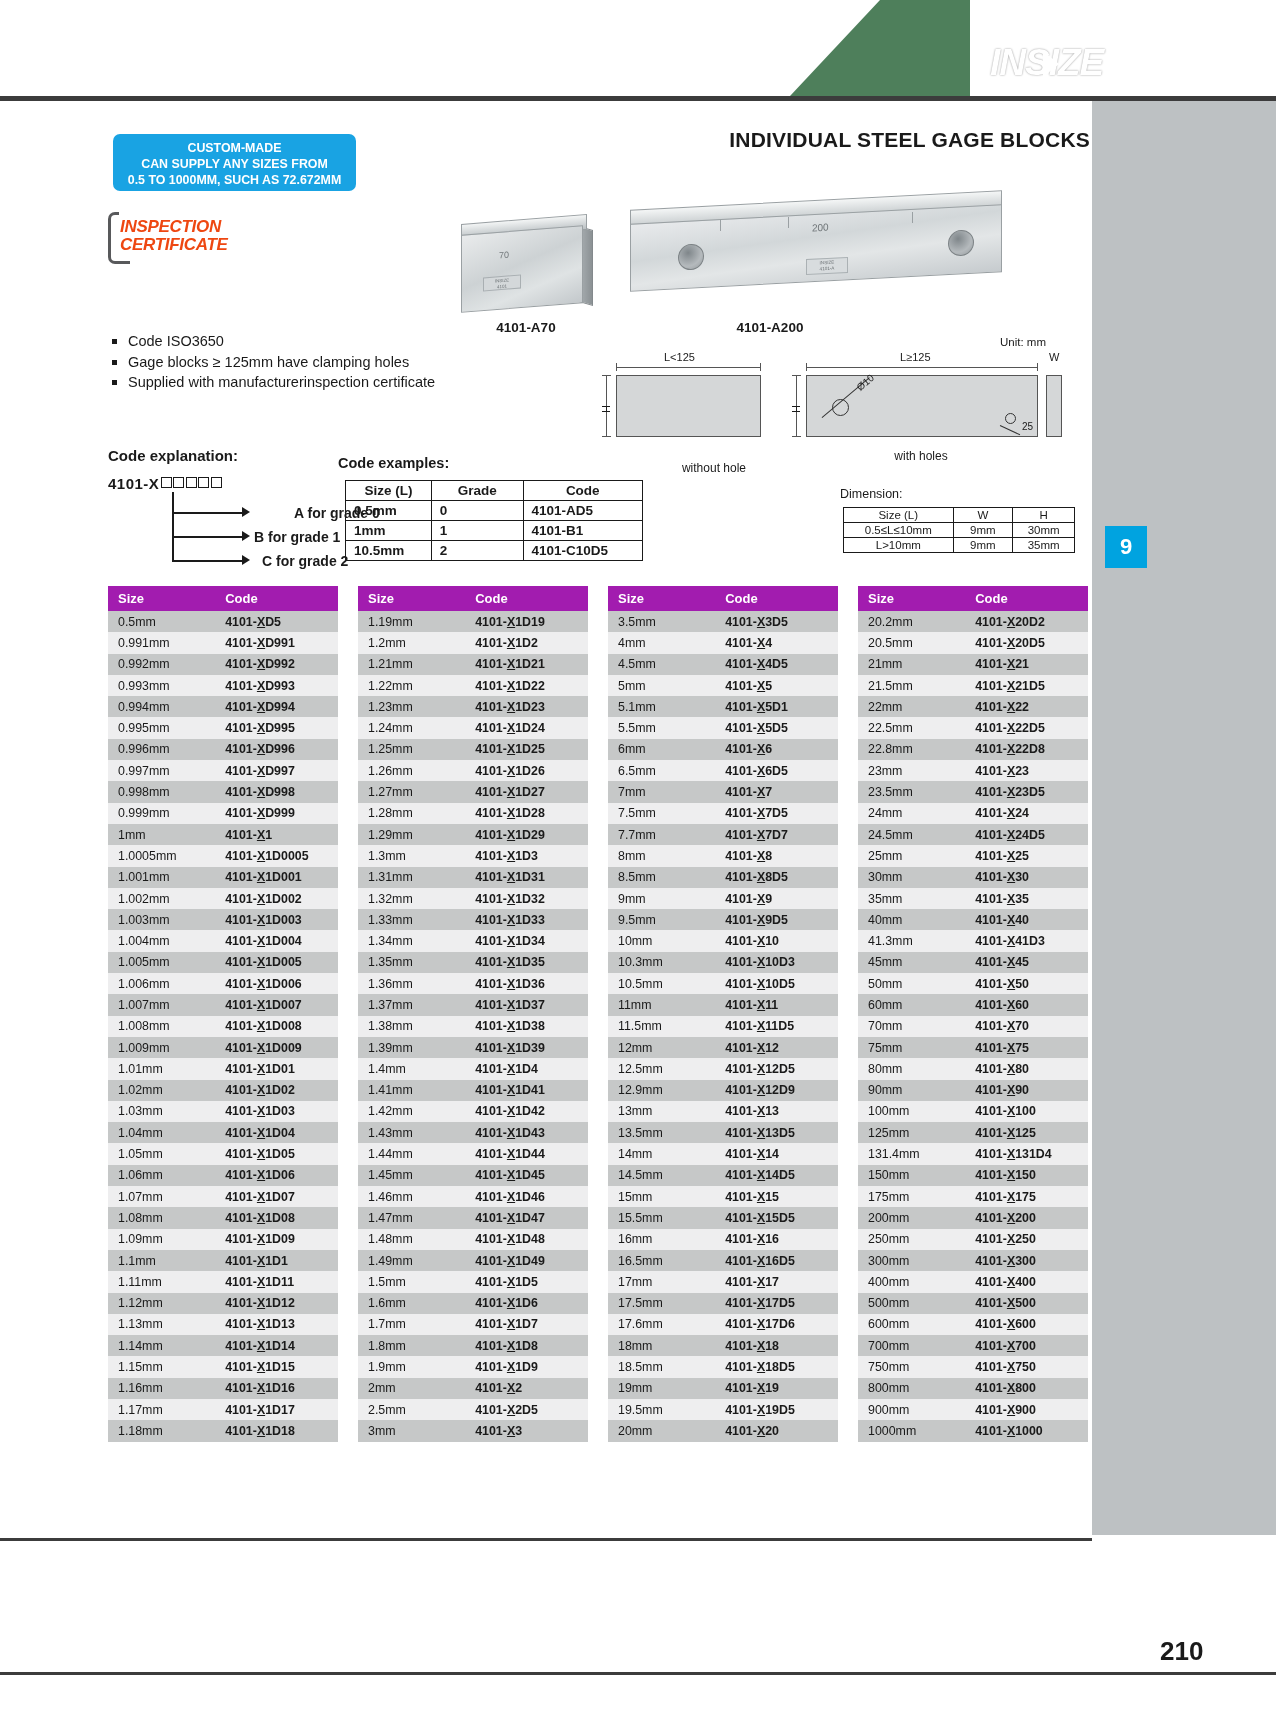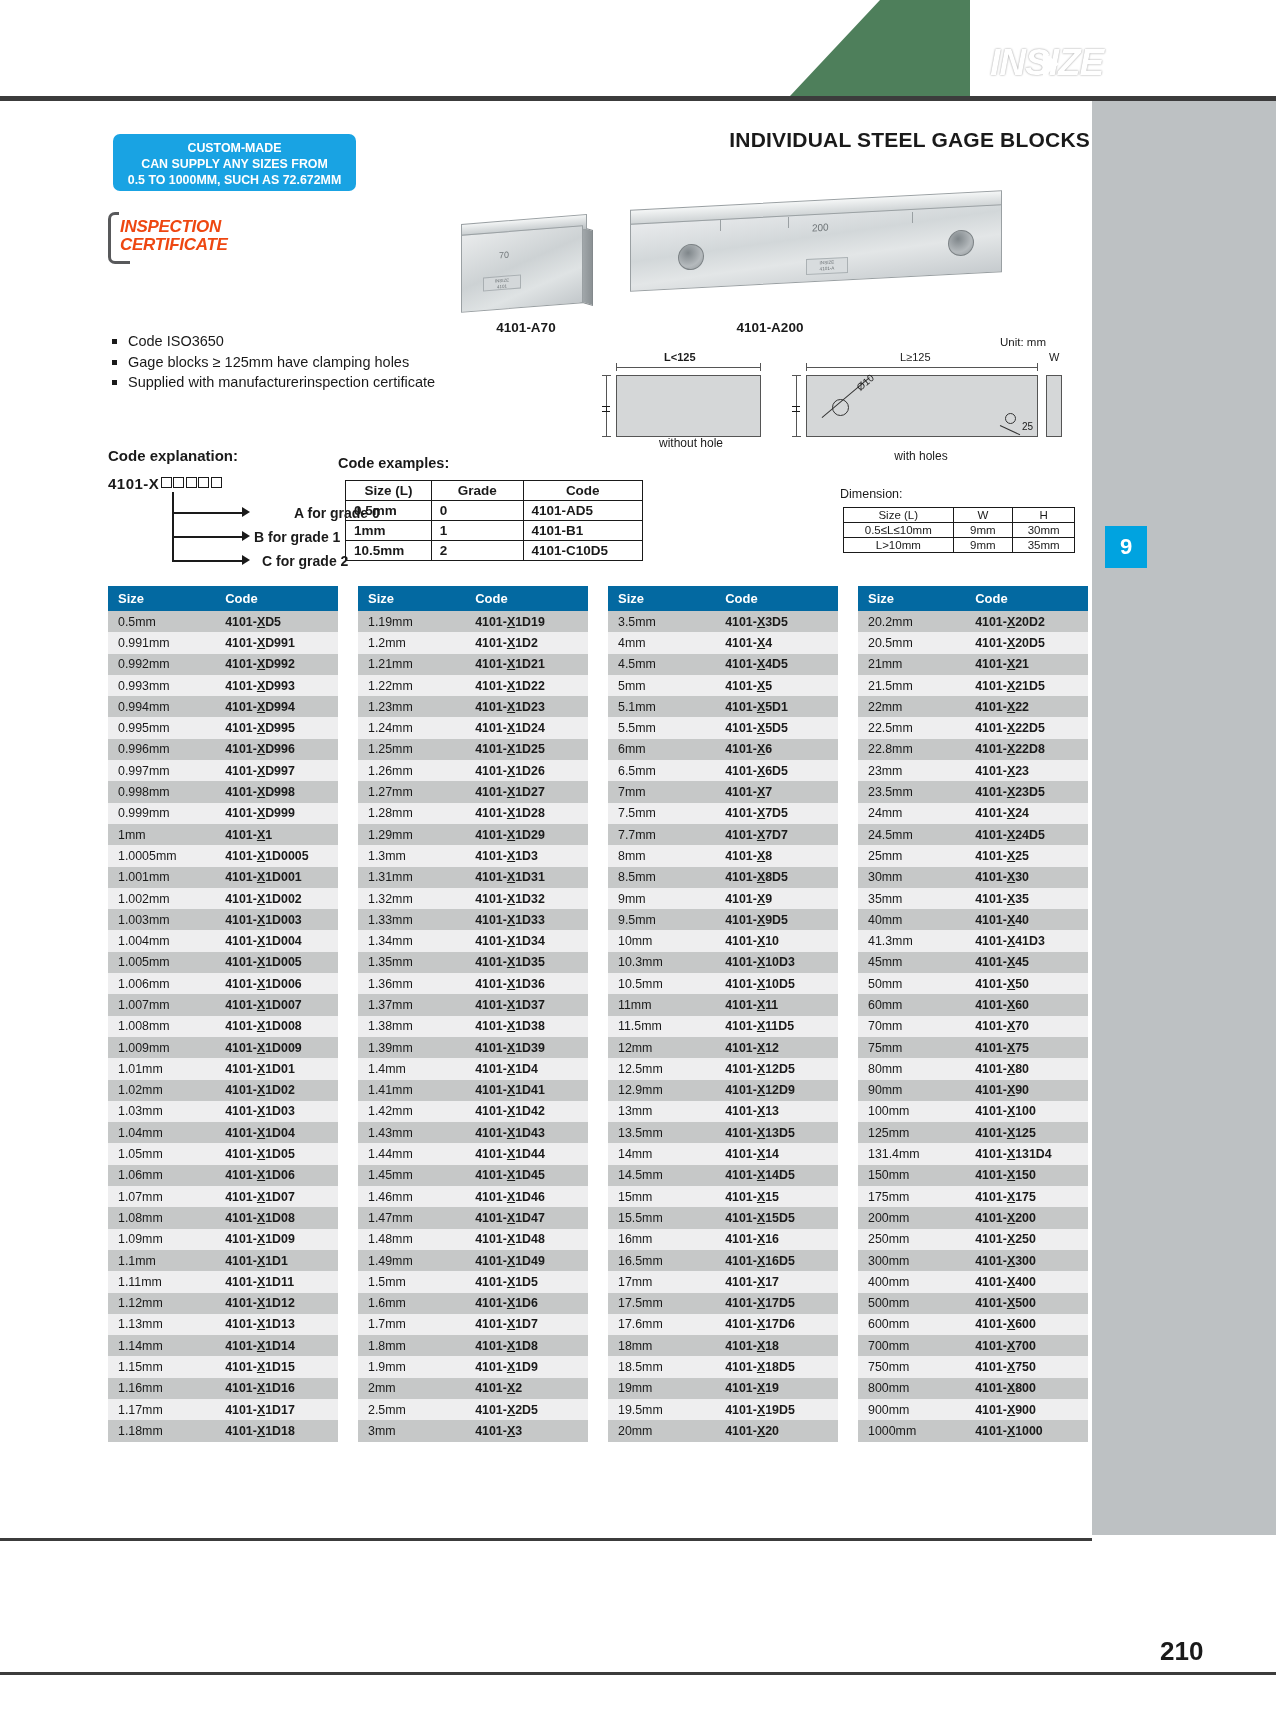--- a/index.html
+++ b/index.html
@@ -182,21 +182,21 @@
   table.dim td, table.dim th {
     border:1px solid #1a1a1a; font-size:11.5px; font-weight:normal;
     padding:1px 6px; text-align:center; color:#1a1a1a;
   }
 
   
   .grid { position:absolute; left:108px; top:586px; width:980px; display:flex; gap:20px; }
   .col { width:236px; }
   table.data { width:100%; border-collapse:collapse; table-layout:fixed; }
   table.data th {
-    background:#0369a1; color:#ffffff; font-size:13px; font-weight:bold;
+    background:#a21caf; color:#ffffff; font-size:13px; font-weight:bold;
     text-align:left; padding:4px 0 4px 10px; height:25px;
   }
   table.data th.c2 { padding-left:16px; }
   table.data td {
     font-size:12.4px; padding:2px 0 2px 10px; height:21.3px; color:#1a1a1a;
     border:none; white-space:nowrap; overflow:hidden;
   }
   table.data td.code { font-weight:bold; padding-left:16px; }
   table.data tr.odd td { background:#c6c8c8; }
   table.data tr.even td { background:#eeeeef; }
@@ -274,27 +274,27 @@
   <div class="bar-label">INSIZE<br>4101-A</div>
 </div>
 <div class="prod-cap" style="left:680px; top:320px; width:180px;">4101-A200</div>
 
 <div class="unit-mm">Unit: mm</div>
 
 <div class="diagram" style="left:600px; top:355px; width:175px; height:115px;">
   <div class="dg-line" style="left:16px; top:12px; width:145px; height:1px;"></div>
   <div class="dg-line" style="left:16px; top:8px; width:1px; height:8px;"></div>
   <div class="dg-line" style="left:160px; top:8px; width:1px; height:8px;"></div>
-  <div class="dg-txt" style="left:64px; top:-4px;font-weight:bold;">L&lt;125</div>
+  <div class="dg-txt" style="left:64px; top:-4px;">L&lt;125</div>
   <div class="dg-box" style="left:16px; top:20px; width:145px; height:62px;"></div>
   <div class="dg-line" style="left:6px; top:20px; width:1px; height:62px;"></div>
   <div class="dg-line" style="left:2px; top:20px; width:9px; height:1px;"></div>
   <div class="dg-line" style="left:2px; top:81px; width:9px; height:1px;"></div>
   <div class="dg-vlabel" style="left:0px; top:58px;">H</div>
-  <div class="dg-cap" style="left:36px; top:81px; width:110px;">without hole</div>
+  <div class="dg-cap" style="left:36px; top:106px; width:110px;text-align:right;">without hole</div>
 </div>
 
 <div class="diagram" style="left:790px; top:355px; width:300px; height:115px;">
   <div class="dg-line" style="left:16px; top:12px; width:232px; height:1px;"></div>
   <div class="dg-line" style="left:16px; top:8px; width:1px; height:8px;"></div>
   <div class="dg-line" style="left:247px; top:8px; width:1px; height:8px;"></div>
   <div class="dg-txt" style="left:110px; top:-4px;">L≥125</div>
 
   <div class="dg-box" style="left:16px; top:20px; width:232px; height:62px;"></div>
   <div class="dg-line" style="left:6px; top:20px; width:1px; height:62px;"></div>

